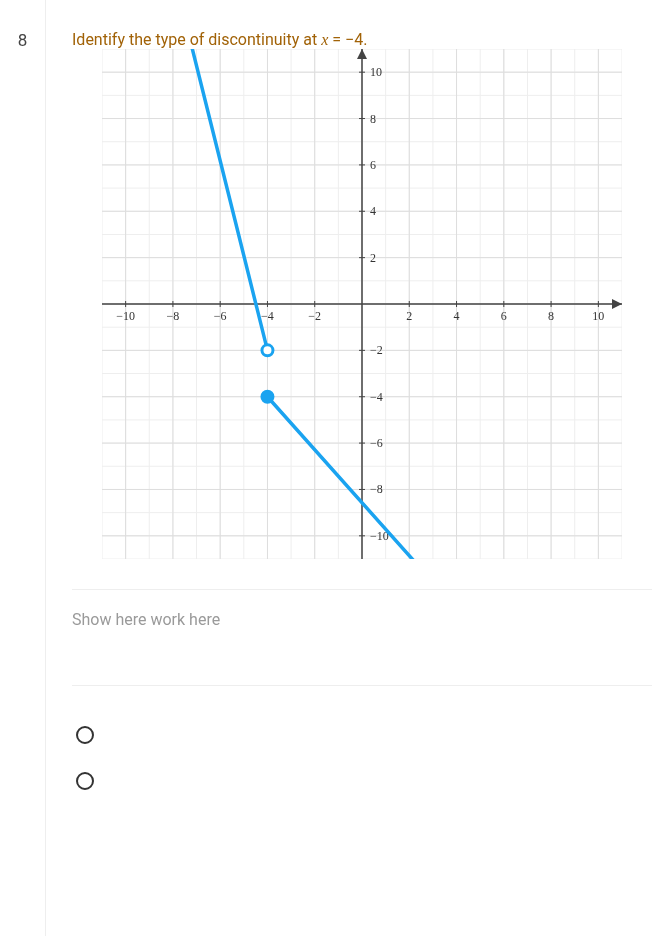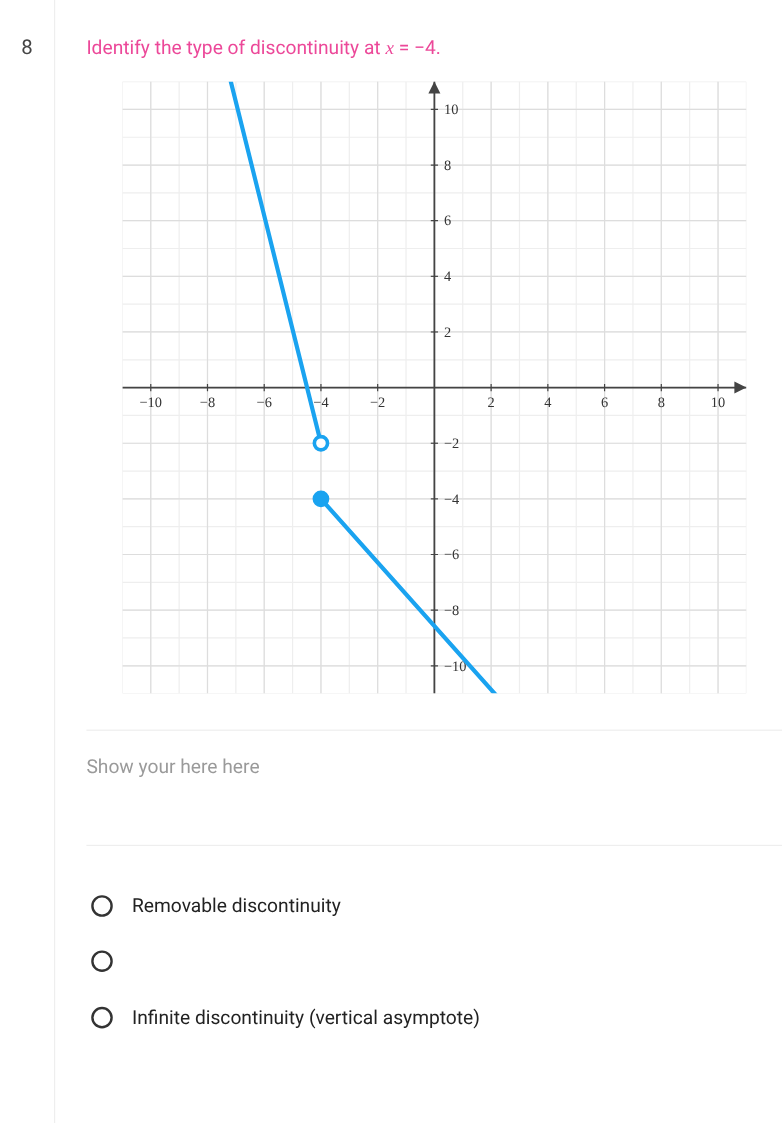--- a/index.html
+++ b/index.html
@@ -25,22 +25,21 @@
     background:#fff;
   }
   .main-col {
     flex: 1;
     padding: 30px 0 0 26px;
     display: flex;
     flex-direction: column;
   }
   .prompt {
     font-size: 16px;
-    color: #ec4899;
-    margin-bottom: 18px;
+    color: #a16207;
   }
   .prompt .math-var { font-style: italic; font-family: Georgia, serif; }
   .graph-area {
     position: relative;
     margin-left: 30px;
     margin-bottom: 30px;
   }
   .work-area {
     border-top: 1px solid #eee;
     border-bottom: 1px solid #eee;
@@ -205,30 +204,25 @@
           <line x1="257" y1="69.54545454545456" x2="263" y2="69.54545454545456" stroke="#444"></line>
           <text x="268" y="27.181818181818187" text-anchor="start" font-size="12" font-family="Georgia, serif" fill="#333">10</text>
           <line x1="257" y1="23.181818181818187" x2="263" y2="23.181818181818187" stroke="#444"></line>
           <path d="M87.45454545454545 -11.590909090909122 L165.45454545454544 301.3636363636364" stroke="#1aa3f0" stroke-width="3.5" fill="none" clip-path="url(#plotclip)" stroke-linecap="round"></path>
           <circle cx="165.45454545454544" cy="301.3636363636364" r="5.5" fill="#fff" stroke="#1aa3f0" stroke-width="3"></circle>
           <path d="M165.45454545454544 347.72727272727275 L330.9090909090909 533.1818181818181" stroke="#1aa3f0" stroke-width="3.5" fill="none" clip-path="url(#plotclip)" stroke-linecap="round"></path>
           <circle cx="165.45454545454544" cy="347.72727272727275" r="6" fill="#1aa3f0" stroke="#1aa3f0" stroke-width="2"></circle>
         </svg>
     </div>
 
-    <div class="work-area">Show your here here</div>
+    <div class="work-area">Show here work here</div>
 
     <div class="choices">
-      <div class="choice">
-        <span class="radio"></span>
-        <span class="choice-label">Removable discontinuity</span>
-      </div>
       <div class="choice">
         <span class="radio"></span>
       </div>
       <div class="choice">
         <span class="radio"></span>
-        <span class="choice-label">Infinite discontinuity (vertical asymptote)</span>
       </div>
     </div>
 
   </div>
 </div>
 
 </body></html>

